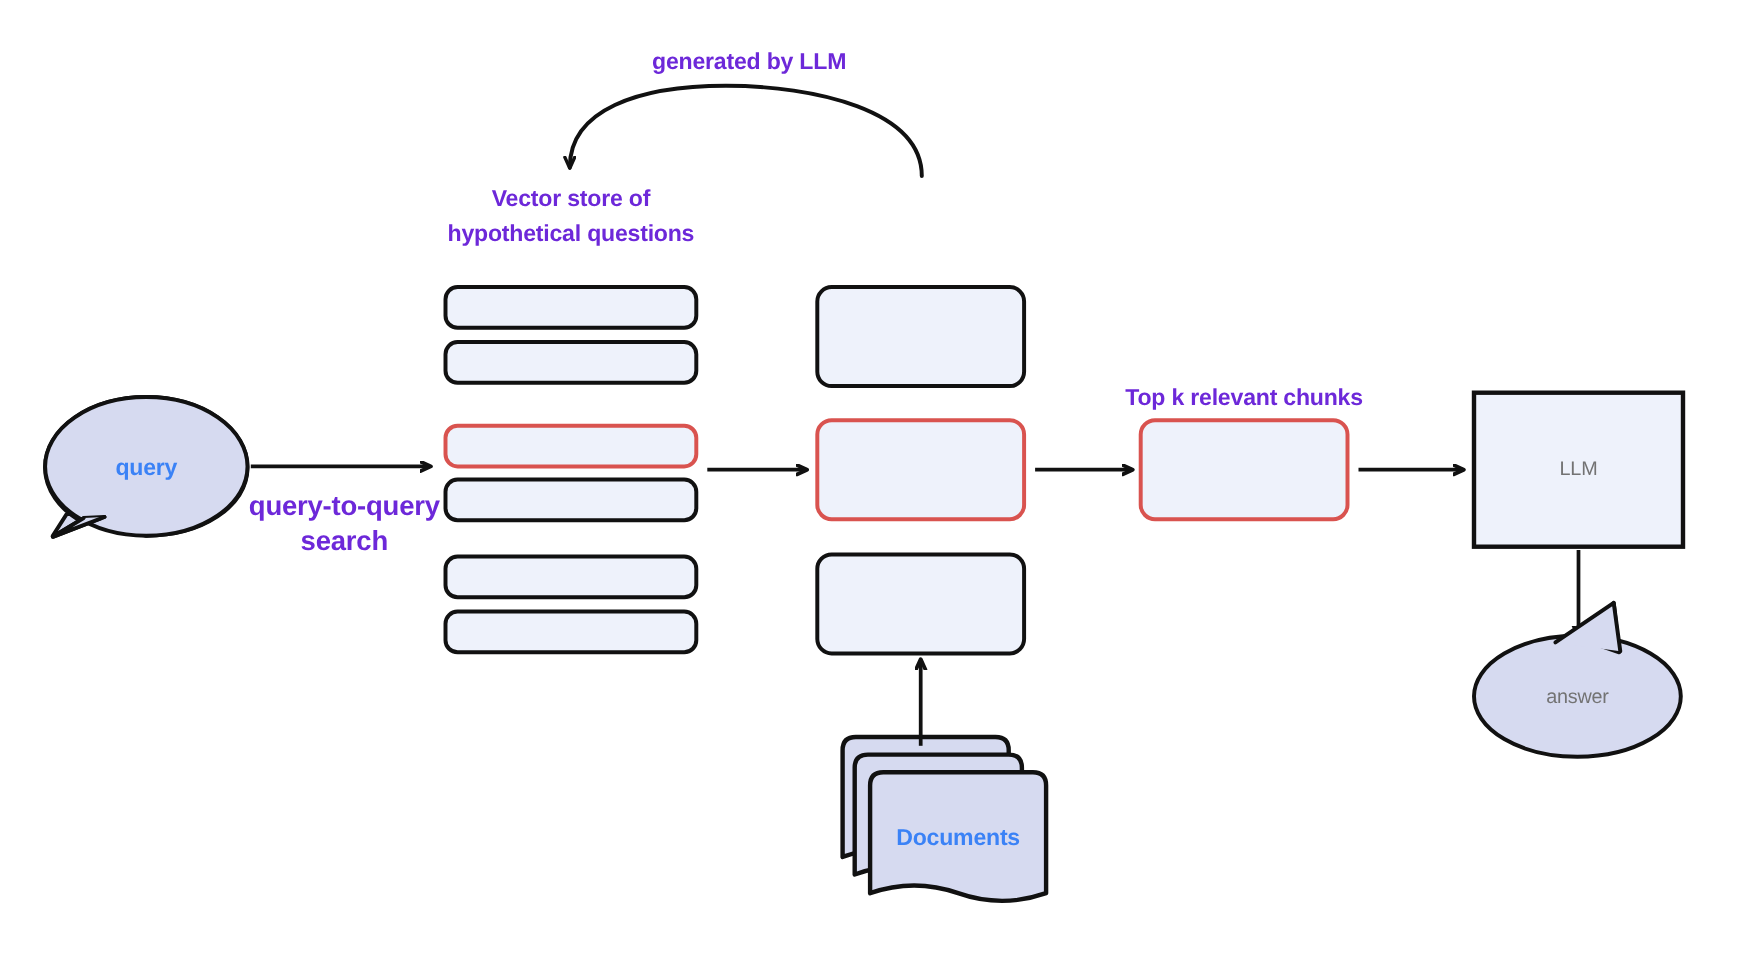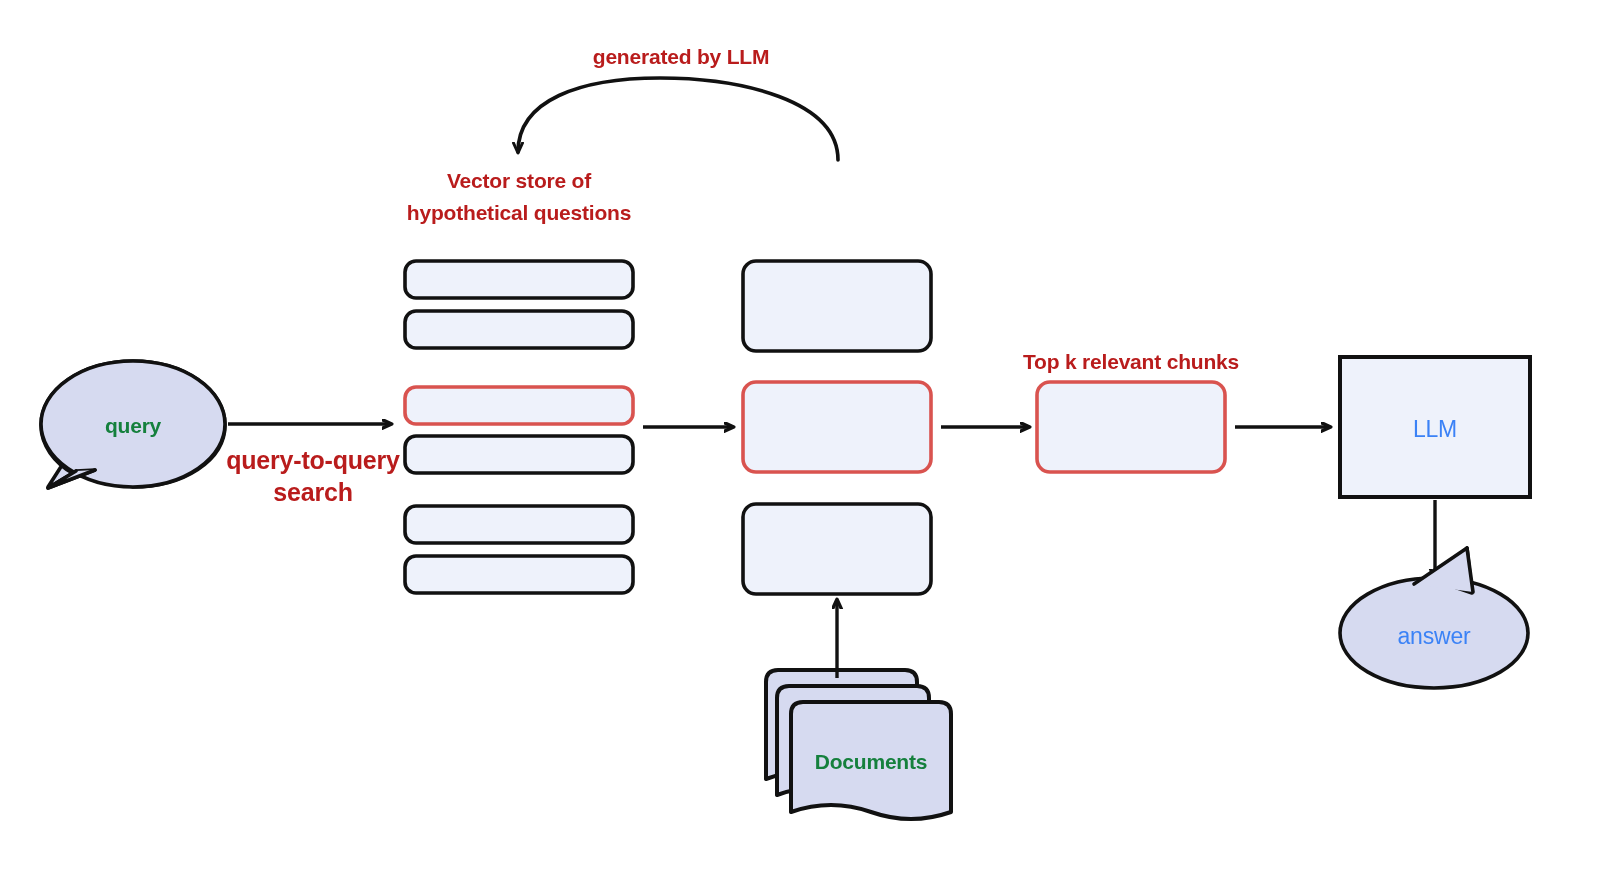--- a/index.html
+++ b/index.html
@@ -20,42 +20,42 @@
   svg.layer {
     position: absolute;
     left: 0;
     top: 0;
     width: 1600px;
     height: 879px;
     overflow: visible;
   }
   .txt {
     position: absolute;
-    color: #b91c1c;
+    color: #6d28d9;
     font-weight: 700;
     text-align: center;
     white-space: pre;
     line-height: 1.28;
     letter-spacing: -0.2px;
   }
   .label-head {
     font-size: 21px;
   }
   .label-arrow {
     font-size: 25px;
   }
   .node-text {
-    font-size: 23px;
+    font-size: 18px;
     font-weight: 400;
-    color: #3b82f6;
+    color: #737373;
   }
   .node-text-bold {
     font-size: 21px;
     font-weight: 700;
-    color: #15803d;
+    color: #3b82f6;
   }
 </style>
 </head>
 <body>
 
 <div id="canvas">
 
   <svg class="layer" viewBox="0 0 1600 879">
     <defs>
       <marker id="arrowBlack" markerWidth="12" markerHeight="12" refX="9.2" refY="5" orient="auto" markerUnits="userSpaceOnUse">

